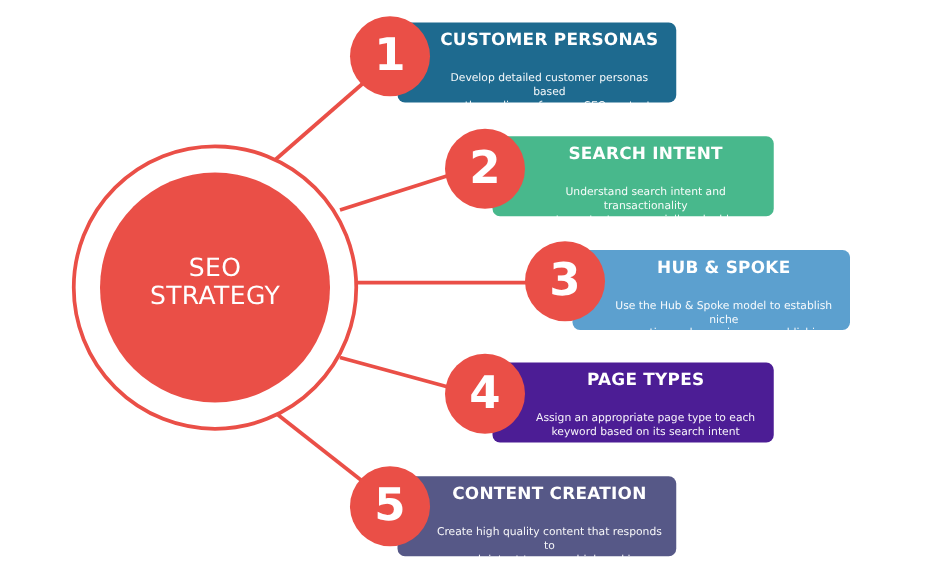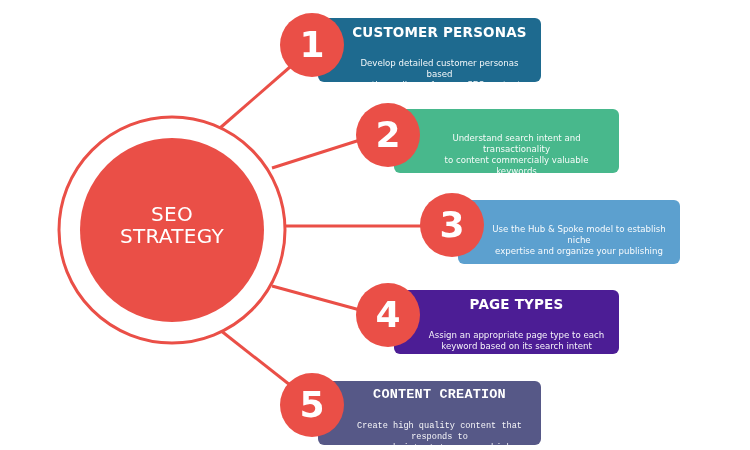--- a/index.html
+++ b/index.html
@@ -31,32 +31,34 @@
   <div>STRATEGY</div>
 </div>
 
 <div class="card" style="left:318px;top:18px;width:223px;background:#1e6a8f;">
   <div class="title">CUSTOMER PERSONAS</div>
   <div class="desc"><span>Develop detailed customer personas based</span><br><span>on the audience for your SEO content</span></div>
 </div>
 <div class="num" style="left:280px;top:13px;">1</div>
 
 <div class="card" style="left:394px;top:109px;width:225px;background:#48b88c;">
+  <div class="title">SEARCH INTENT</div>
   <div class="desc"><span>Understand search intent and transactionality</span><br><span>to content commercially valuable keywords</span></div>
 </div>
 <div class="num" style="left:356px;top:103px;">2</div>
 
 <div class="card" style="left:458px;top:200px;width:222px;background:#5ca0cf;">
+  <div class="title">HUB &amp; SPOKE</div>
   <div class="desc"><span>Use the Hub &amp; Spoke model to establish niche</span><br><span>expertise and organize your publishing</span></div>
 </div>
 <div class="num" style="left:420px;top:193px;">3</div>
 
 <div class="card" style="left:394px;top:290px;width:225px;background:#4c1d95;">
   <div class="title">PAGE TYPES</div>
   <div class="desc"><span>Assign an appropriate page type to each</span><br><span>keyword based on its search intent</span></div>
 </div>
 <div class="num" style="left:356px;top:283px;">4</div>
 
-<div class="card" style="left:318px;top:381px;width:223px;background:#565887;font-family:Liberation Mono, monospace;">
+<div class="card" style="left:318px;top:381px;width:223px;background:#565887;">
   <div class="title">CONTENT CREATION</div>
   <div class="desc"><span>Create high quality content that responds to</span><br><span>search intent to secure high rankings long-term</span></div>
 </div>
 <div class="num" style="left:280px;top:373px;">5</div>
 
 </body></html>

